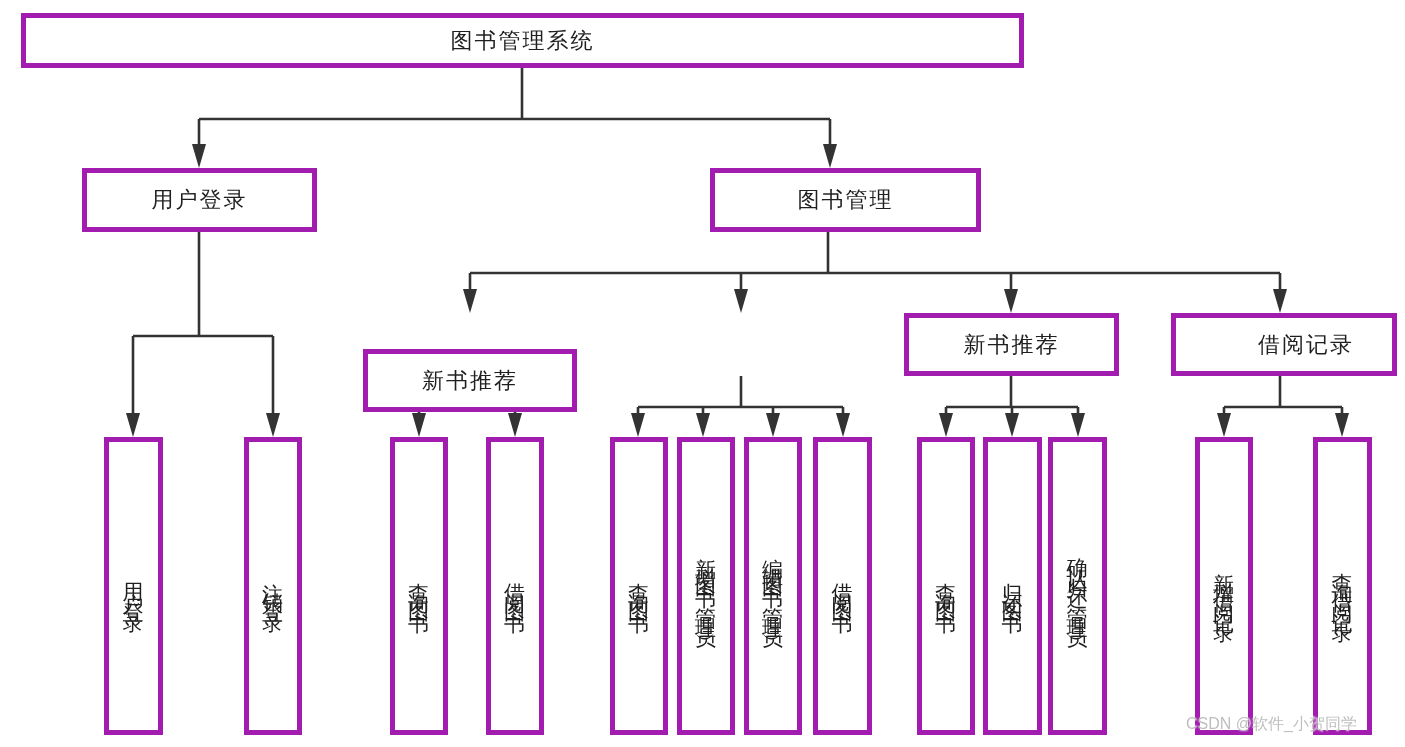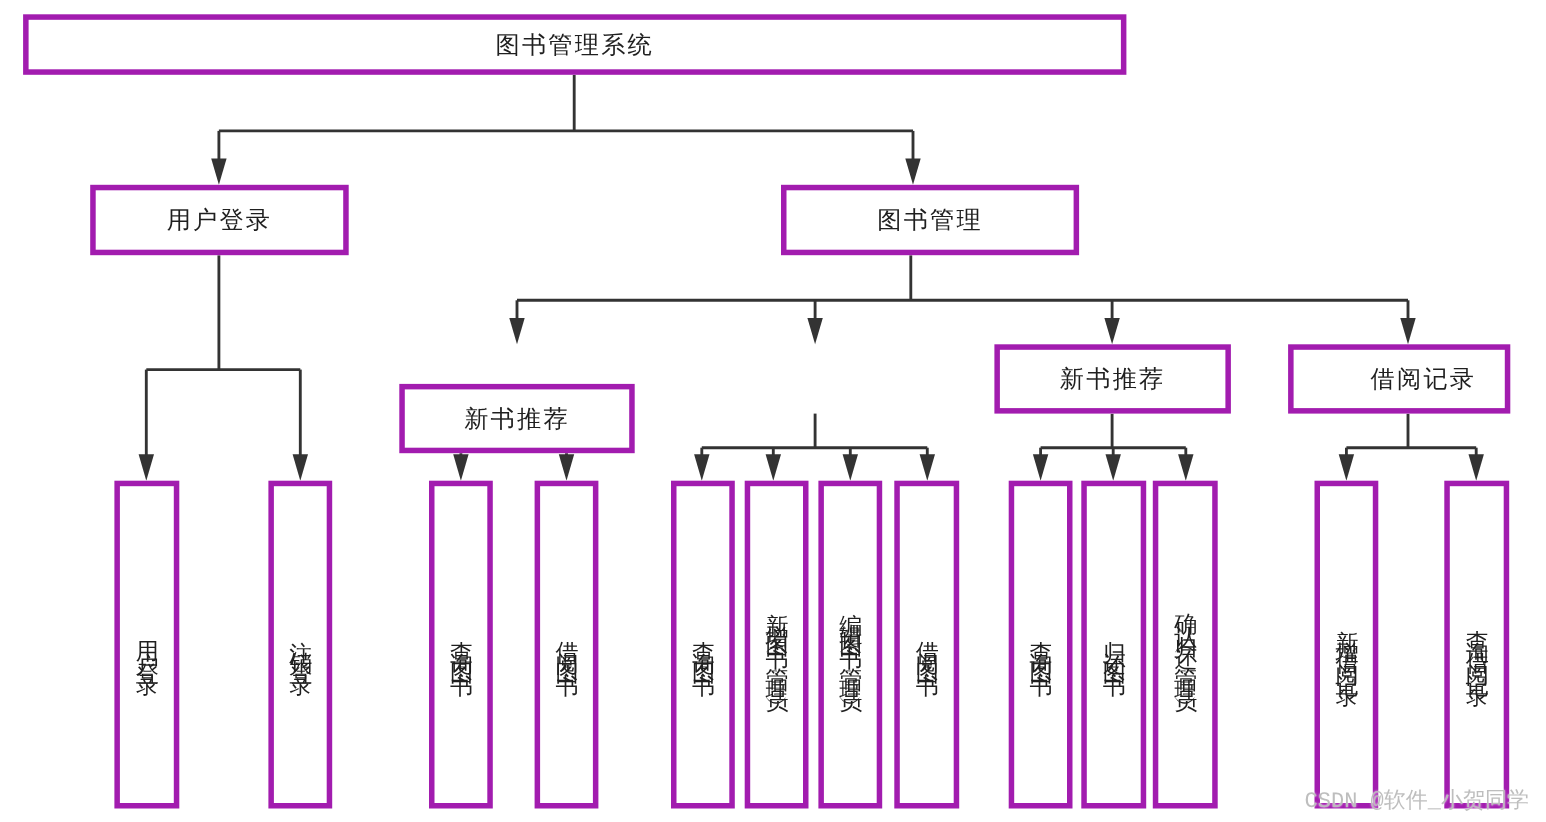--- a/index.html
+++ b/index.html
@@ -43,25 +43,24 @@
     text-orientation: mixed;
     font-size: 21px;
     letter-spacing: 10px;
     line-height: 1;
   }
   .watermark {
     position: absolute;
     left: 1186px;
     top: 714px;
     z-index: 2;
-    font-size: 20px;
+    font-size: 16px;
     color: rgba(187, 187, 187, 0.95);
     text-shadow: 0 0 2px #ffffff;
     white-space: nowrap;
-    font-family: Liberation Mono, monospace;
   }
 </style>
 </head>
 <body>
 
 <div class="canvas">
 
   <svg class="connectors" viewBox="0 0 1405 747" xmlns="http://www.w3.org/2000/svg">
     <g stroke="#333333" stroke-width="2.6" fill="none">
 
@@ -141,21 +140,21 @@
   <div class="node hnode" style="left:710px; top:168px; width:271px; height:64px;">
     <span>图书管理</span>
   </div>
 
   <div class="node hnode" style="left:363px; top:313px; width:214px; height:63px;margin-top:36px;">
     <span>新书推荐</span>
   </div>
   <div class="node hnode" style="left:904px; top:313px; width:215px; height:63px;">
     <span>新书推荐</span>
   </div>
-  <div class="node hnode" style="left:1171px; top:313px; width:202px; height:63px;padding-left:44px;">
+  <div class="node hnode" style="left:1171px; top:313px; width:226px; height:63px;padding-left:44px;">
     <span>借阅记录</span>
   </div>
 
   <div class="node leaf" style="left:104px; top:437px; width:59px; height:298px;">
     <span>用户登录</span>
   </div>
   <div class="node leaf" style="left:244px; top:437px; width:58px; height:298px;">
     <span>注销登录</span>
   </div>
 

